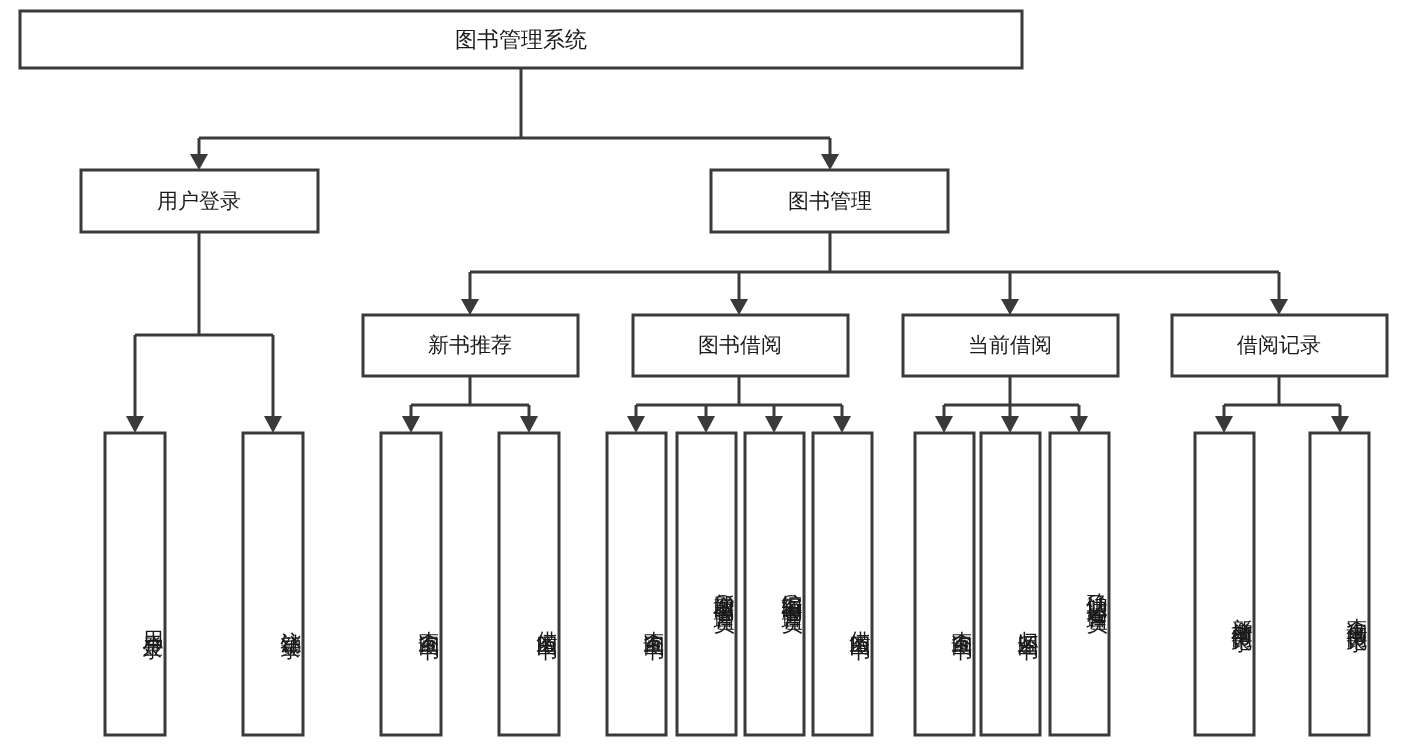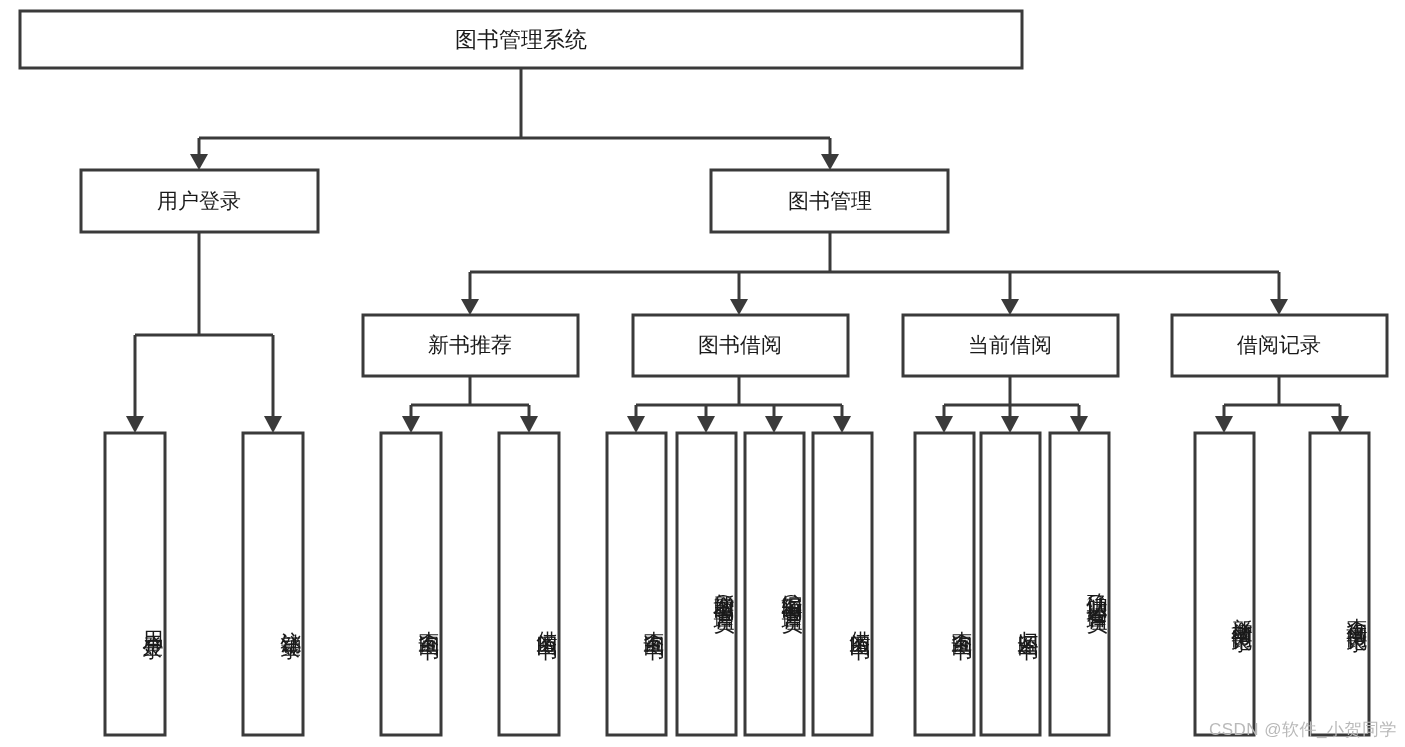--- a/index.html
+++ b/index.html
@@ -205,14 +205,13 @@
   <div class="leaf-label-v" style="left:745px; top:443px; width:59px; height:292px;">编辑图书（管理员）</div>
   <div class="leaf-label-v" style="left:813px; top:505px; width:59px; height:230px;">借阅图书</div>
 
   <div class="leaf-label-v" style="left:915px; top:505px; width:59px; height:230px;">查询图书</div>
   <div class="leaf-label-v" style="left:981px; top:505px; width:59px; height:230px;">归还图书</div>
   <div class="leaf-label-v" style="left:1050px; top:443px; width:59px; height:292px;">确认归还（管理员）</div>
 
   <div class="leaf-label-v" style="left:1195px; top:485px; width:59px; height:250px;">新增借阅记录</div>
   <div class="leaf-label-v" style="left:1310px; top:485px; width:59px; height:250px;">查询借阅记录</div>
 
-  <div class="watermark">CSDN @软件_小贺同学</div>
 </div>
 
 </body></html>

